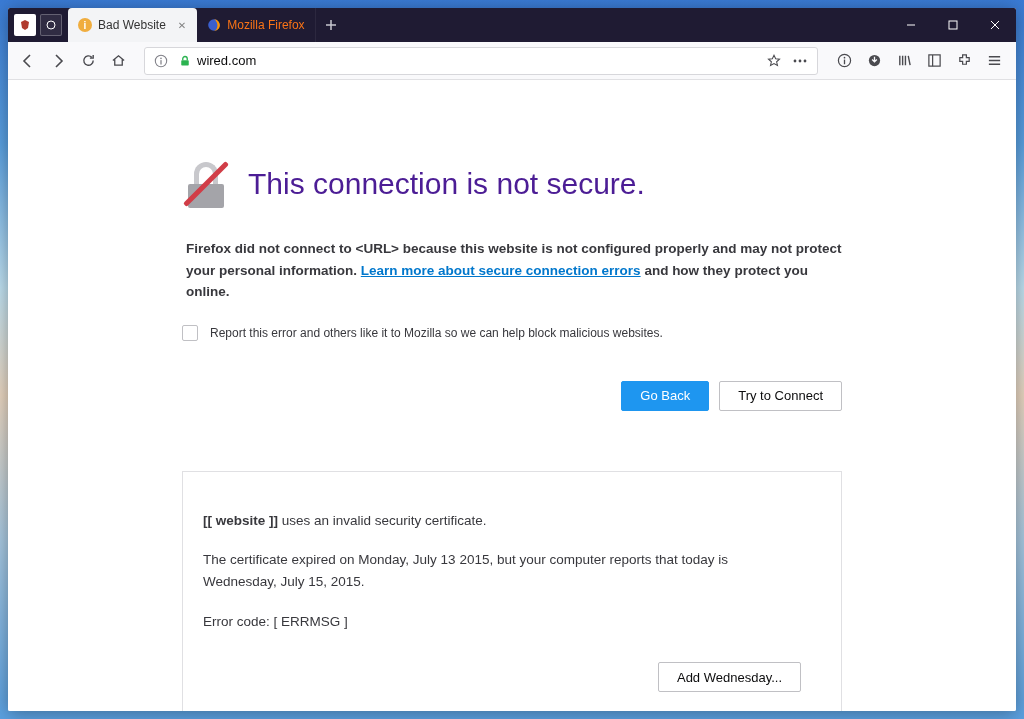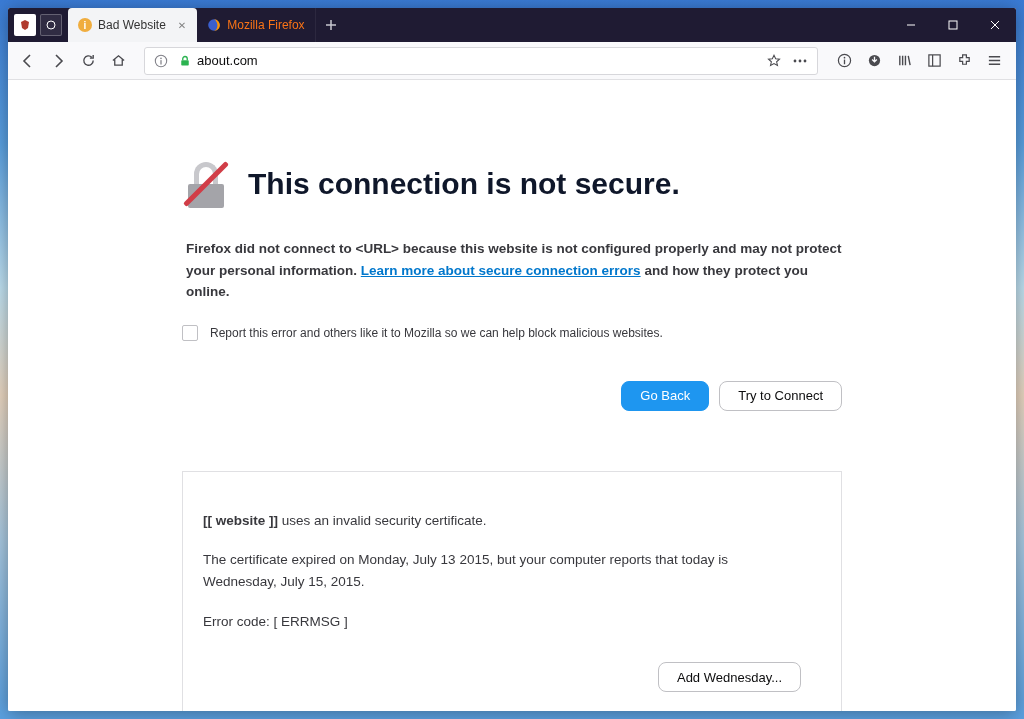--- a/index.html
+++ b/index.html
@@ -157,22 +157,22 @@
     width: 48px;
     height: 48px;
     position: relative;
     flex-shrink: 0;
   }
   .lock-body { position:absolute; bottom:0; left:6px; width:36px; height:24px; background:#a4a4a9; border-radius:2px;}
   .lock-shackle { position:absolute; top:2px; left:12px; width:24px; height:22px; border: 5px solid #c8c8cc; border-bottom:none; border-radius:12px 12px 0 0; }
   .lock-slash { position:absolute; top:50%; left:50%; width:60px; height:5px; background:#d13d47; transform: translate(-50%,-50%) rotate(-45deg); border-radius:2px;}
   .heading {
     font-size: 30px;
-    font-weight: 700;
-    color: #0f172a;
+    font-weight: 400;
+    color: #4c1d95;
   }
   .desc {
     font-size: 13.5px;
     color: #38383d;
     line-height: 1.6;
     margin-left: 4px;
     font-weight: bold;
   }
   .desc a { color: #0077cc; text-decoration: underline; }
   .report-row {
@@ -193,21 +193,21 @@
   .buttons-row {
     margin-top: 40px;
     display:flex;
     justify-content:flex-end;
     gap: 10px;
   }
   .btn {
     height: 30px;
     padding: 0 18px;
     font-size: 13px;
-    border-radius: 8px;
+    border-radius: 2px;
     border: 1px solid #c0c0c4;
     background: #fff;
     color: #0c0c0d;
     cursor:pointer;
     display:flex;
     align-items:center;
   }
   .btn.primary {
     background: #1e96f0;
     border-color: #1e96f0;
@@ -316,21 +316,21 @@
             <circle cx="8" cy="5" r="0.9" fill="#808088"></circle>
             <rect x="7.3" y="7" width="1.4" height="5" fill="#808088"></rect>
           </svg>
       </span>
       <span class="lock">
         <svg width="12" height="12" viewBox="0 0 16 16">
             <rect x="3" y="7" width="10" height="7" rx="1" fill="#2bb350"></rect>
             <path d="M5 7V5a3 3 0 0 1 6 0v2" fill="none" stroke="#2bb350" stroke-width="1.8"></path>
           </svg>
       </span>
-      <span class="url-host">about.com</span>
+      <span class="url-host">wired.com</span>
       <span class="spacer"></span>
       <span class="star">
         <svg width="14" height="14" viewBox="0 0 16 16">
             <path d="M8 1.5l1.9 4 4.4.4-3.3 3 1 4.3L8 11l-4 2.2 1-4.3-3.3-3 4.4-.4z" fill="none" stroke="#4a4a4f" stroke-width="1.2"></path>
           </svg>
       </span>
       <span class="dots">
         <svg width="14" height="4" viewBox="0 0 14 4">
             <circle cx="2" cy="2" r="1.4" fill="#4a4a4f"></circle>
             <circle cx="7" cy="2" r="1.4" fill="#4a4a4f"></circle>

